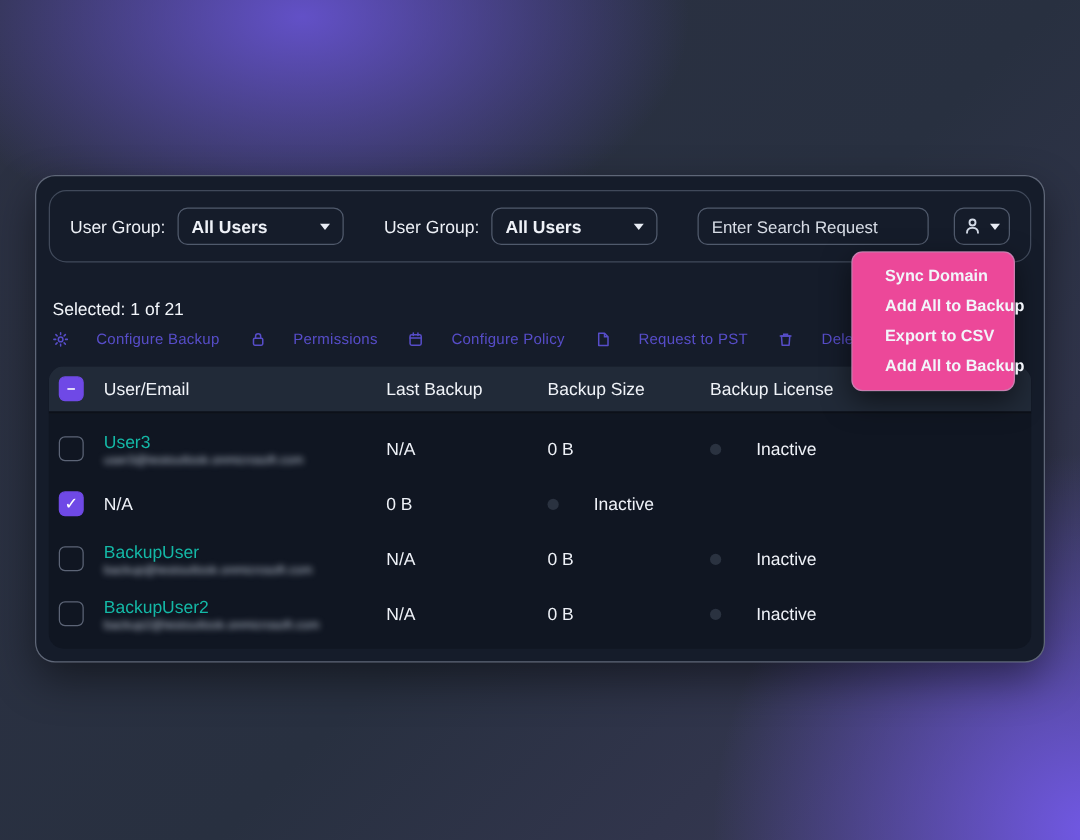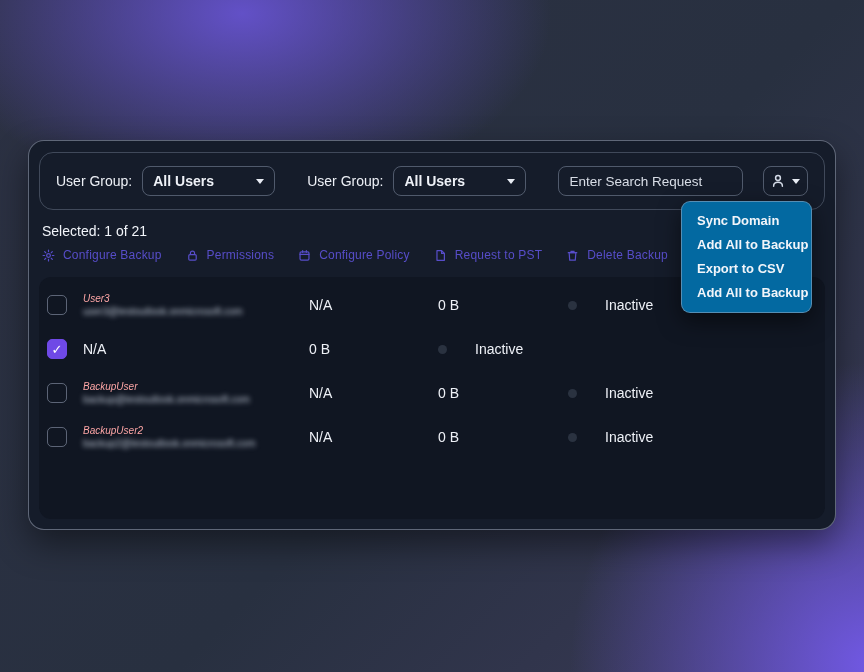--- a/index.html
+++ b/index.html
@@ -15,21 +15,21 @@
   .card {
     position:absolute; left:28px; top:140px; width:808px; height:390px;
     background:#151c2a;
     border:1px solid rgba(186,196,214,.45);
     border-radius:16px;
     box-shadow:0 14px 34px rgba(0,0,0,.45);
     display:flex; flex-direction:column;
   }
   
   .toolbar {
-    margin:11px 10px 0; height:58px; flex:none;
+    margin:11px 10px 16px; height:58px; flex:none;
     border:1px solid rgba(134,146,168,.38); border-radius:14px;
     display:flex; align-items:center; padding:0 16px; gap:10px;
   }
   .tb-label { font-size:14px; color:#edf0f6; white-space:nowrap; }
   .select {
     width:140px; height:30px; border:1px solid rgba(140,152,174,.5); border-radius:8px;
     display:flex; align-items:center; padding:0 10px; cursor:pointer;
   }
   .select .val { font-size:14px; font-weight:bold; flex:1; }
   .caret { width:0; height:0; border-left:4.5px solid transparent; border-right:4.5px solid transparent; border-top:5.5px solid #e8ecf4; }
@@ -45,21 +45,21 @@
   }
   .search input::placeholder { color:#e2e7f0; opacity:.95; }
   .spacer { flex:1; }
   .user-btn {
     width:48px; height:30px; border:1px solid rgba(140,152,174,.5); border-radius:8px;
     display:flex; align-items:center; justify-content:center; gap:6px; cursor:pointer;
   }
   
   .selected-line { margin:13px 0 0 13px; font-size:14px; color:#f2f5fa; flex:none; }
   .actions { margin:9px 0 0 13px; display:flex; gap:24px; flex:none; }
-  .action { display:flex; align-items:center; gap:8px; color:#574dc9; font-size:12px; font-weight:500; cursor:pointer; letter-spacing:.2px; }
+  .action { display:flex; align-items:center; gap:22px; color:#574dc9; font-size:12px; font-weight:500; cursor:pointer; letter-spacing:.2px; }
   .action svg { flex:none; }
   
   .table { margin:15px 10px 10px; flex:1; display:flex; flex-direction:column; border-radius:12px; overflow:hidden; background:#101622; }
   .thead {
     height:38px; flex:none; background:#212a38; border-bottom:2px solid #0c1019;
     display:grid; grid-template-columns:44px 226px 129px 130px 1fr; align-items:center;
     font-size:14px; color:#f0f3f8;
   }
   .tbody { flex:1; padding-top:6px; }
   .trow {
@@ -68,29 +68,29 @@
   }
   .cb-cell { display:flex; justify-content:flex-start; padding-left:8px; }
   .cb {
     width:20px; height:20px; border:1.5px solid rgba(154,166,188,.55); border-radius:5px;
     display:flex; align-items:center; justify-content:center; cursor:pointer; color:#fff;
   }
   .cb.checked, .cb.indeterminate { background:#6f49e6; border-color:#6f49e6; }
   .cb.checked::after { content:"\2713"; font-size:13px; font-weight:bold; }
   .cb.indeterminate::after { content:"\2013"; font-size:12px; font-weight:bold; margin-top:-2px; }
   .user-cell { display:flex; flex-direction:column; justify-content:center; gap:2px; }
-  .uname { font-size:10px; color:#fca5a5;font-style:italic; }
+  .uname { font-size:14px; color:#14b8a6; }
   .email { font-size:10px; color:#b9c2d0; filter:blur(2.4px); white-space:nowrap; max-width:210px; overflow:hidden; }
   .license { display:flex; align-items:center; gap:28px; }
   .dot { width:9px; height:9px; border-radius:50%; background:#2a3240; flex:none; }
   
   .menu {
     position:absolute; top:60px; right:23px; width:131px; z-index:20;
-    background:#0369a1; border:1px solid rgba(168,180,200,.5); border-radius:9px;
-    padding:7px 2px; box-shadow:0 8px 22px rgba(0,0,0,.5);
+    background:#ec4899; border:1px solid rgba(168,180,200,.5); border-radius:9px;
+    padding:7px 13px; box-shadow:0 8px 22px rgba(0,0,0,.5);
   }
   .menu-item { height:24px; line-height:24px; padding-left:13px; font-size:13px; font-weight:bold; color:#f2f5fa; cursor:pointer; white-space:nowrap; }
 </style>
 </head>
 <body>
 
 <div class="card">
 
   <div class="toolbar">
     <span class="tb-label">User Group:</span>
@@ -172,20 +172,29 @@
         <svg width="13" height="13" viewBox="0 0 14 14" fill="none" stroke="currentColor" stroke-width="1.3">
             <path d="M3.4 4h7.2l-.6 8H4z" stroke-linejoin="round"></path>
             <path d="M2.4 4h9.2M5.4 4V2.6h3.2V4" stroke-linecap="round"></path>
           </svg>
       </span>
       <span>Delete Backup</span>
     </div>
   </div>
 
   <div class="table">
+    <div class="thead">
+      <div class="cb-cell">
+        <div class="cb indeterminate"></div>
+      </div>
+      <div>User/Email</div>
+      <div>Last Backup</div>
+      <div>Backup Size</div>
+      <div>Backup License</div>
+    </div>
 
     <div class="tbody">
 
       <div class="trow">
         <div class="cb-cell">
             <div class="cb unchecked"></div>
           </div>
         <div class="user-cell">
           <span class="uname">User3</span>
           <span class="email">user3@testoutlook.onmicrosoft.com</span>

